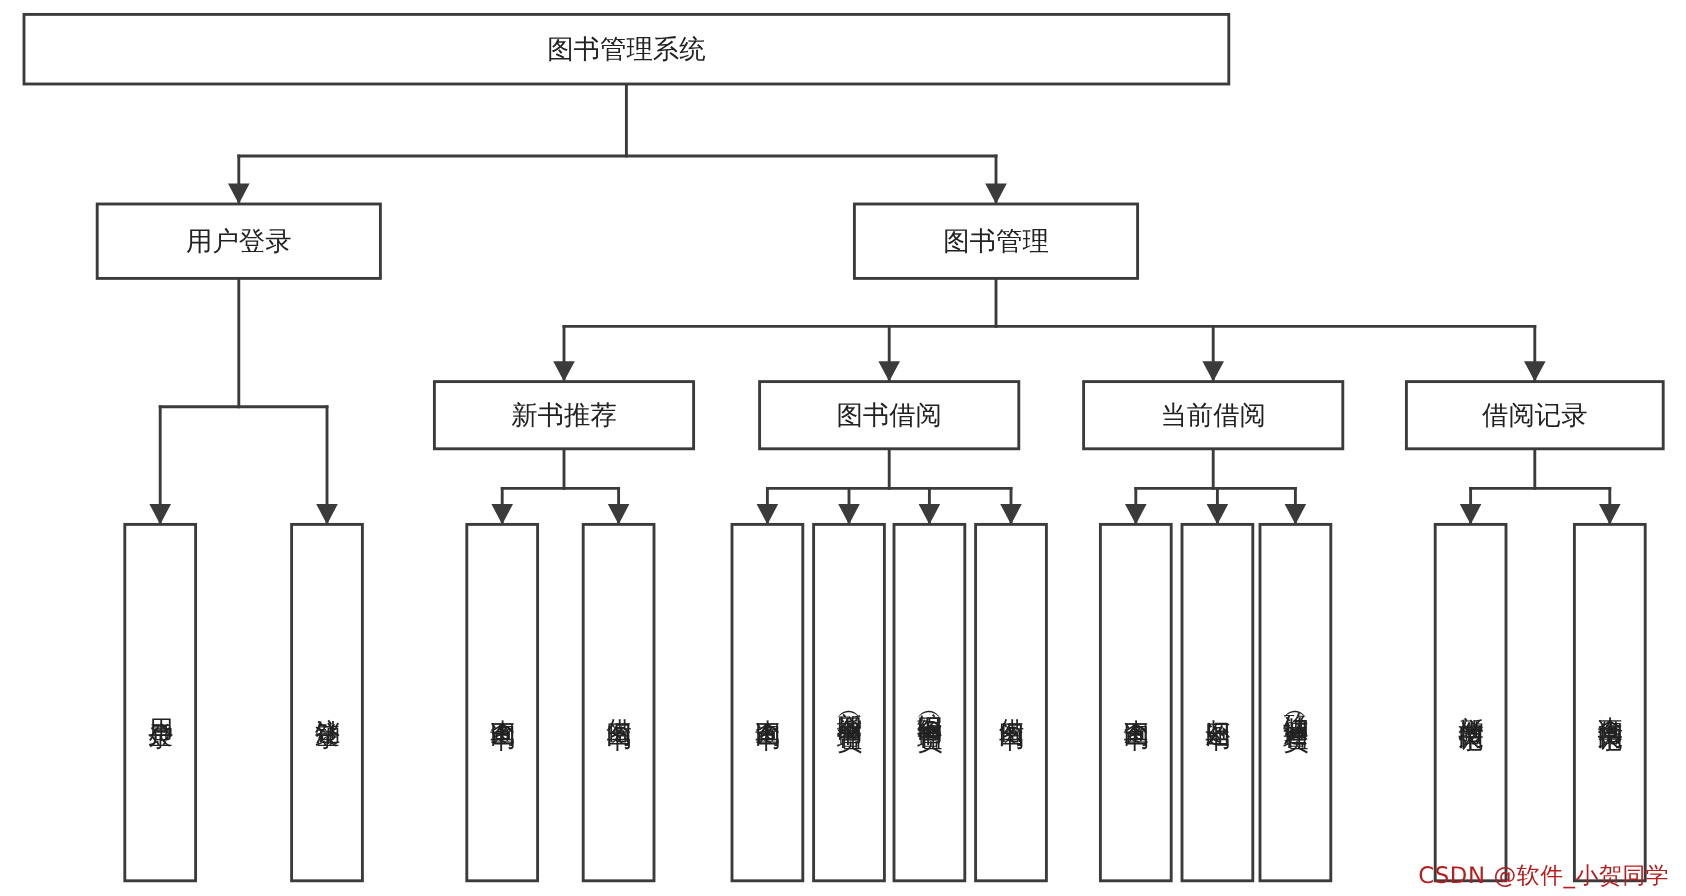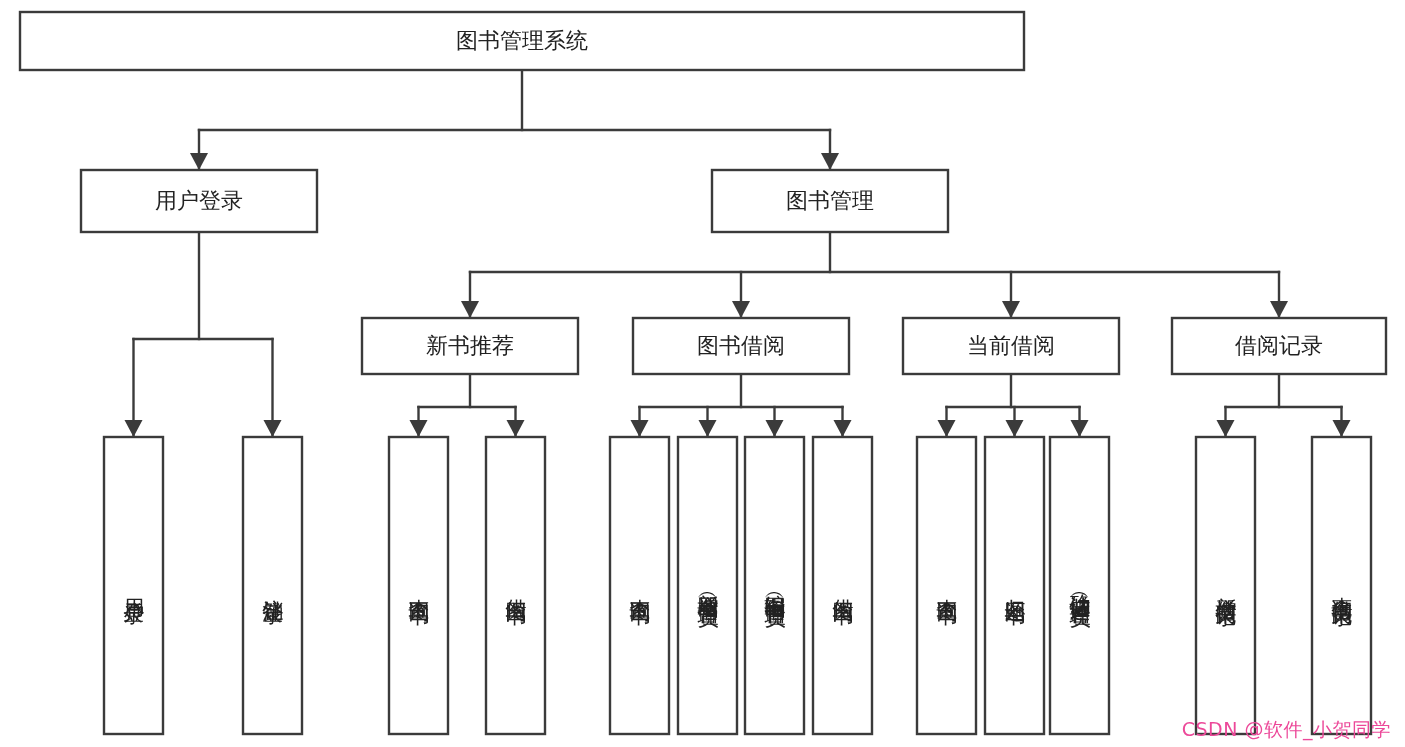--- a/index.html
+++ b/index.html
@@ -64,21 +64,21 @@
     text-align: center;
     white-space: nowrap;
     pointer-events: none;
   }
   .watermark {
     position: absolute;
     right: 14px;
     bottom: 4px;
     font-family: "DejaVu Sans", "Liberation Sans", sans-serif;
     font-size: 19px;
-    color: #ec4899;
+    color: #b91c1c;
     white-space: nowrap;
     letter-spacing: 0.5px;
   }
 </style>
 </head>
 <body>
 
 <div id="diagram-root">
   <svg class="chart-canvas" viewBox="0 0 1405 747">
     <g id="connector-layer">

